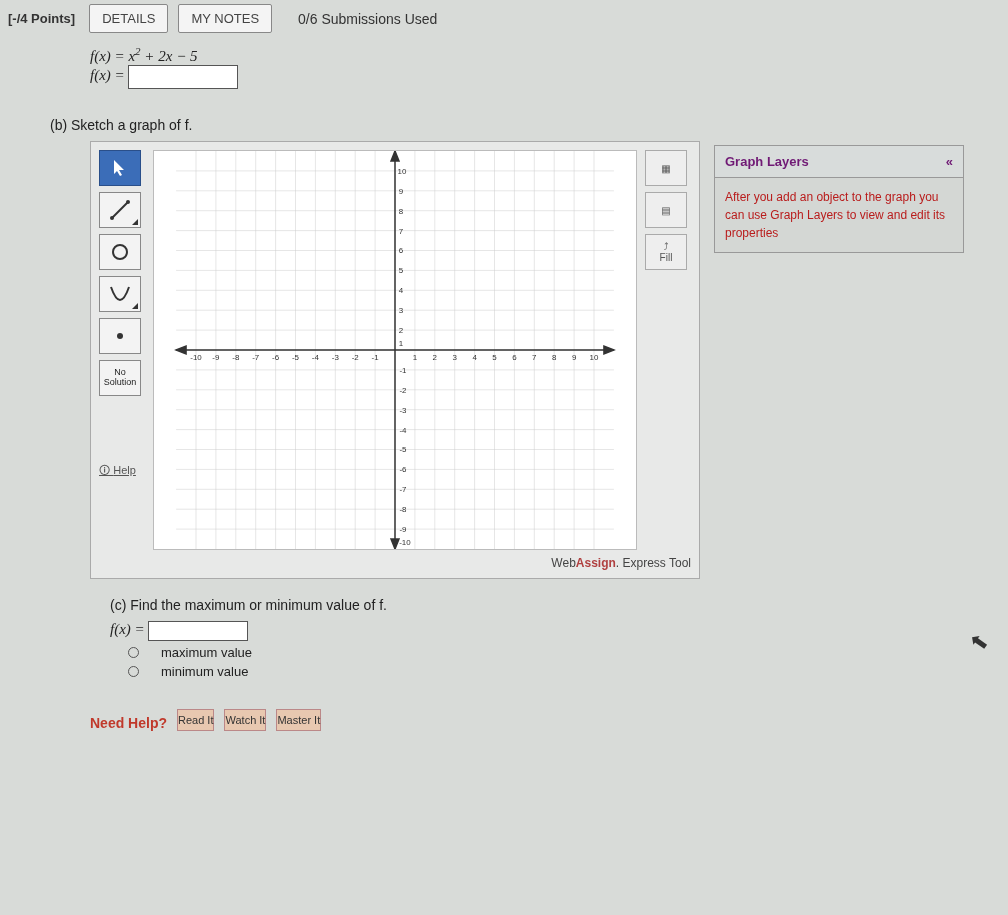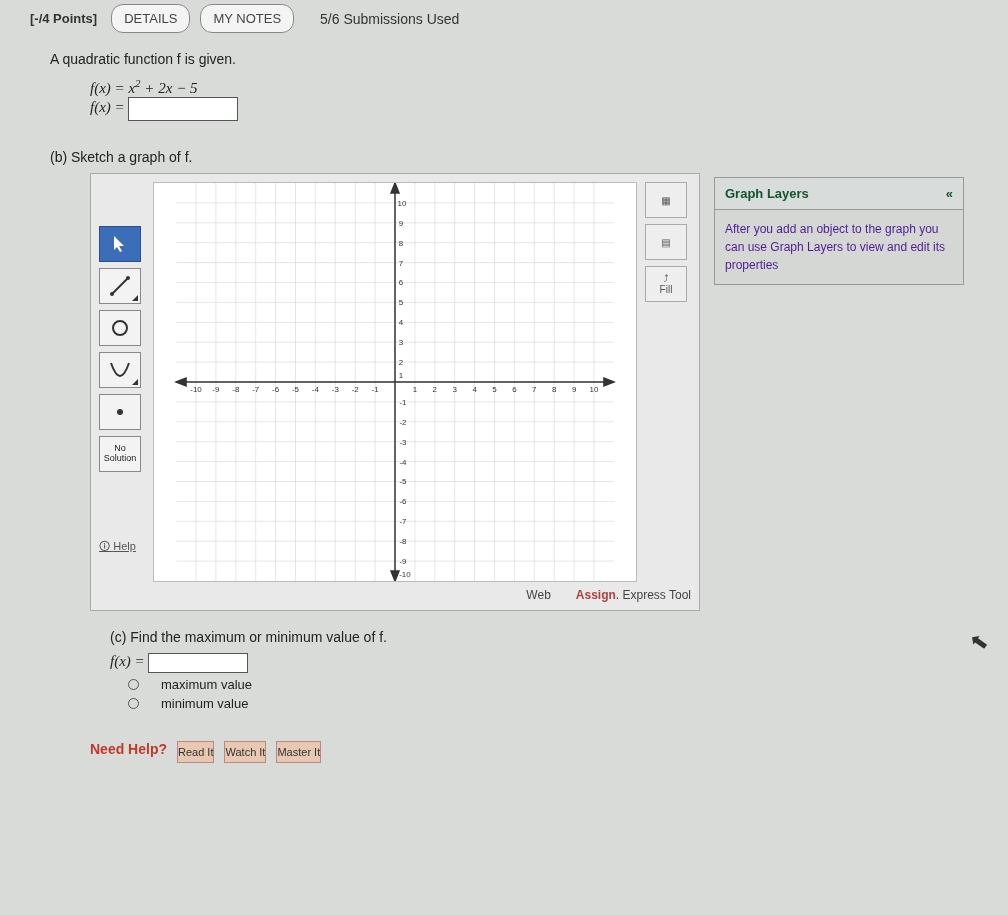--- a/index.html
+++ b/index.html
@@ -9,35 +9,35 @@
     font-family: Arial, Helvetica, sans-serif;
     background: #d8dbd8;
     font-size: 13px;
     color: #222;
     width: 1008px;
   }
   .topbar {
     display: flex;
     align-items: center;
     gap: 10px;
-    padding: 4px 26px;
+    padding: 4px 4px;
   }
   .points {
     color: #333;
     font-size: 13px;
     padding: 4px;
     font-weight: bold;
   }
   .tabbtn {
     border: 1px solid #888;
     background: #f4f4f4;
     padding: 6px 12px;
     font-size: 13px;
     color: #444;
-    border-radius: 12px;
+    border-radius: 2px;
     cursor: pointer;
   }
   .subs {
     color: #333;
     font-size: 14px;
     padding: 6px 16px;
   }
   .content {
     padding: 8px 30px 20px 50px;
   }
@@ -66,21 +66,20 @@
     width: 610px;
     padding: 8px;
     position: relative;
   }
   .graph-inner { display: flex; gap: 8px; }
   .toolcol {
     width: 46px;
     display: flex;
     flex-direction: column;
     gap: 6px;
-    margin-top: 44px;
   }
   .toolbtn {
     width: 42px; height: 36px;
     border: 1px solid #888;
     background: #f3f3f3;
     display: flex;
     align-items: center;
     justify-content: center;
     font-size: 18px;
     cursor: pointer;
@@ -124,52 +123,52 @@
     display: flex;
     align-items: center;
     justify-content: center;
     font-size: 10px;
     color: #555;
     cursor: pointer;
   }
   .fillbtn { font-size: 10px; flex-direction: column; }
   .help-link { font-size: 11px; color: #555; text-decoration: underline; margin-top: 60px; }
   .branding { text-align: right; font-size: 12px; margin-top: 6px; color: #444; }
-  .branding b { color: #b04040; padding-left: 25px; }
+  .branding b { color: #b04040; }
 
   
   .layers {
     width: 250px;
     margin-top: 4px;
   }
   .layers-head {
     background: #d8dcdb;
     border: 1px solid #999;
     padding: 8px 10px;
     font-size: 13px;
     font-weight: bold;
-    color: #14532d;
+    color: #701a75;
     display: flex;
     justify-content: space-between;
     align-items: center;
   }
   .layers-body {
     background: #d4d7d4;
     border: 1px solid #999;
     border-top: none;
     padding: 10px;
     font-size: 12px;
-    color: #4c1d95;
+    color: #b91c1c;
     line-height: 1.5;
   }
 
   .partc { margin-top: 18px; margin-left: 60px; }
   .radio-row { display: flex; align-items: center; gap: 22px; margin: 4px 0 4px 18px; }
   .radio { width: 11px; height: 11px; border: 1px solid #555; border-radius: 50%; display: inline-block; }
-  .help-row { display: flex; align-items: flex-start; gap: 10px; margin-top: 30px; margin-left: 40px; }
+  .help-row { display: flex; align-items: flex-end; gap: 10px; margin-top: 30px; margin-left: 40px; }
   .need { color: #c0392b; font-weight: bold; font-size: 14px; }
   .hbtn {
     border: 1px solid #b88; background: #e8c8b0;
     padding: 4px 0; font-size: 11px; color: #333;
     cursor: pointer;
   }
   .cursor-arrow {
     position: absolute;
     right: 20px;
     bottom: 260px;
@@ -178,25 +177,24 @@
     transform: rotate(-10deg);
   }
 </style>
 </head>
 <body>
 
 <div class="topbar">
   <span class="points">[-/4 Points]</span>
   <button class="tabbtn">DETAILS</button>
   <button class="tabbtn">MY NOTES</button>
-  <span class="subs">5/6 Submissions Used</span>
+  <span class="subs">0/6 Submissions Used</span>
 </div>
 
 <div class="content">
-  <div class="qtext">A quadratic function f is given.</div>
   <div class="indent1 eq">
     <span>f(x) = </span><span>x<span class="sup">2</span> + 2x − 5</span>
   </div>
 
   <div class="indent1">
     <span class="eq">f(x) = </span>
     <span class="answer-box"></span>
   </div>
 
   <div class="indent1 part-label" style="margin-top:28px;">(b) Sketch a graph of f.</div>

